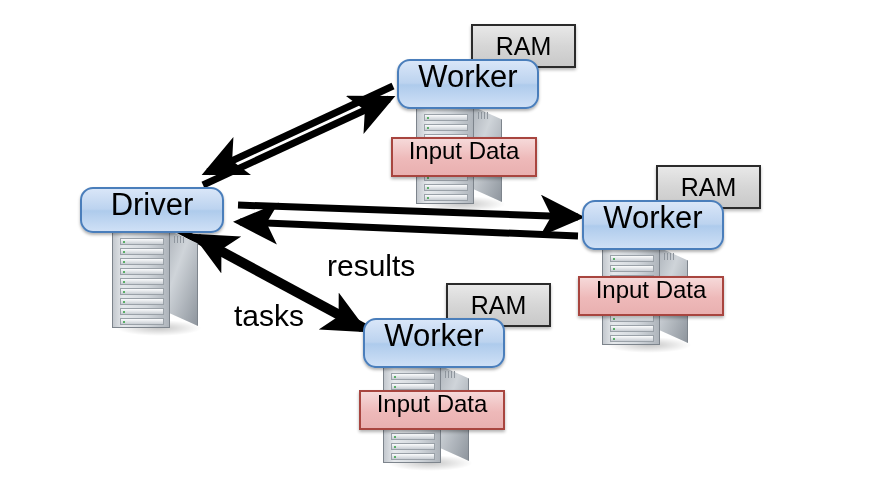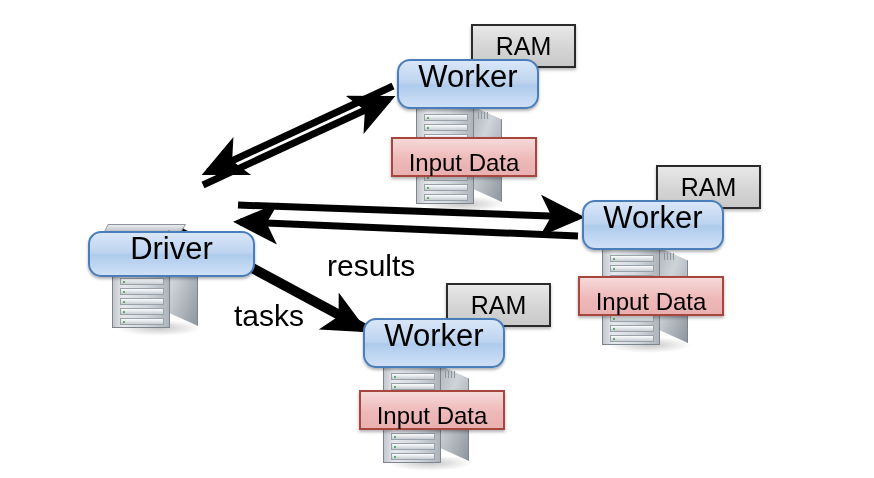--- a/index.html
+++ b/index.html
@@ -44,21 +44,21 @@
 
   
   .ram{position:absolute;display:flex;align-items:center;justify-content:center;
        box-sizing:border-box;
        background:linear-gradient(180deg,#e8e8e8 0%,#d6d6d6 50%,#c9c9c9 100%);
        border:2px solid #2b2b2b;
        box-shadow:0 2px 3px rgba(0,0,0,.28);color:#000;}
   .ram span{font-size:25px;line-height:1;white-space:nowrap;}
 
   
-  .idata{position:absolute;display:flex;align-items:flex-end;justify-content:center;
+  .idata{position:absolute;display:flex;align-items:flex-start;justify-content:center;
          box-sizing:border-box;
          background:linear-gradient(180deg,#f6d9d9 0%,#eeb9b9 55%,#e9b0b0 100%);
          border:2px solid #a8453f;
          box-shadow:0 2px 3px rgba(0,0,0,.30);color:#000;}
   .idata span{font-size:24px;line-height:1;white-space:nowrap;}
 
   
   .elabel{position:absolute;font-size:30px;color:#000;white-space:nowrap;}
 
   
@@ -104,21 +104,21 @@
         <div class="srv-bay" style="top:25px"></div>
         <div class="srv-bay" style="top:35px"></div>
         <div class="srv-bay" style="top:45px"></div>
         <div class="srv-bay" style="top:55px"></div>
         <div class="srv-bay" style="top:65px"></div>
         <div class="srv-bay" style="top:75px"></div>
         <div class="srv-bay" style="top:85px"></div>
       </div>
       <div class="srv-vent"></div>
     </div>
-    <div class="cap" style="left:88px;top:187px;width:167px;height:46px;margin-top:44px;">
+    <div class="cap" style="left:80px;top:187px;width:144px;height:46px;">
       <span>Driver</span>
     </div>
   </div>
 
   <div class="node">
     <div class="server" style="left:412px;top:100px;">
       <div class="srv-shadow"></div>
       <div class="srv-top"></div>
       <div class="srv-side"></div>
       <div class="srv-front">

